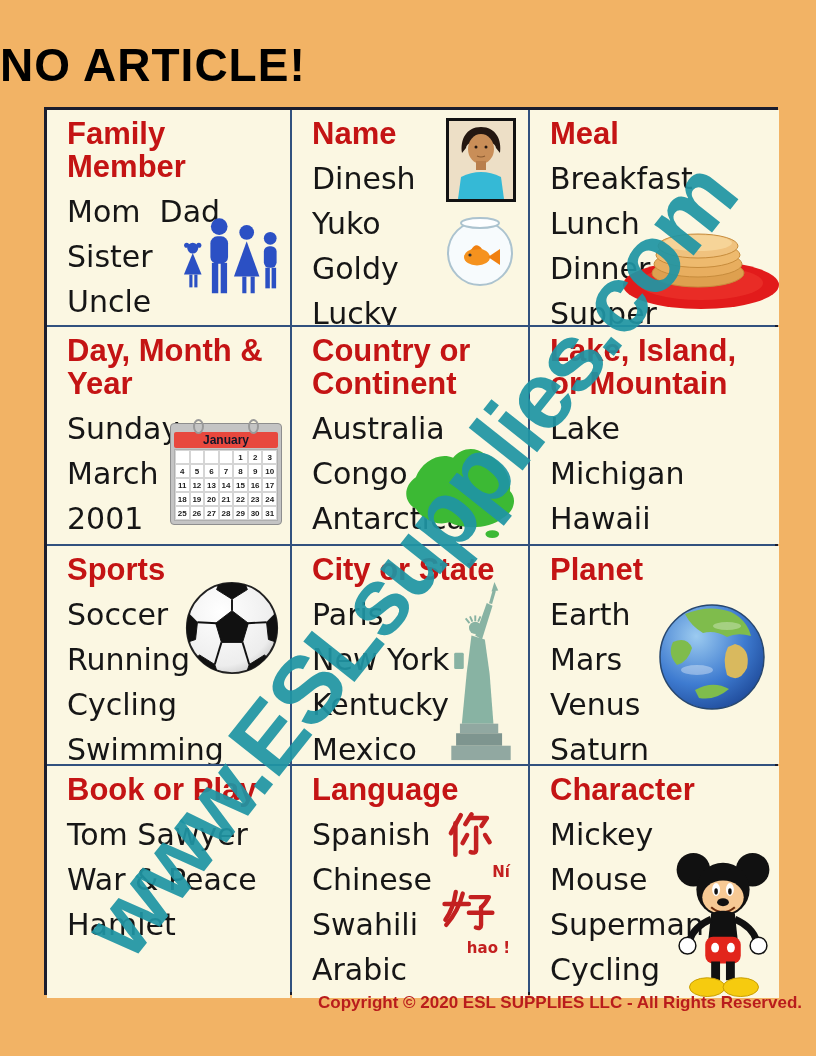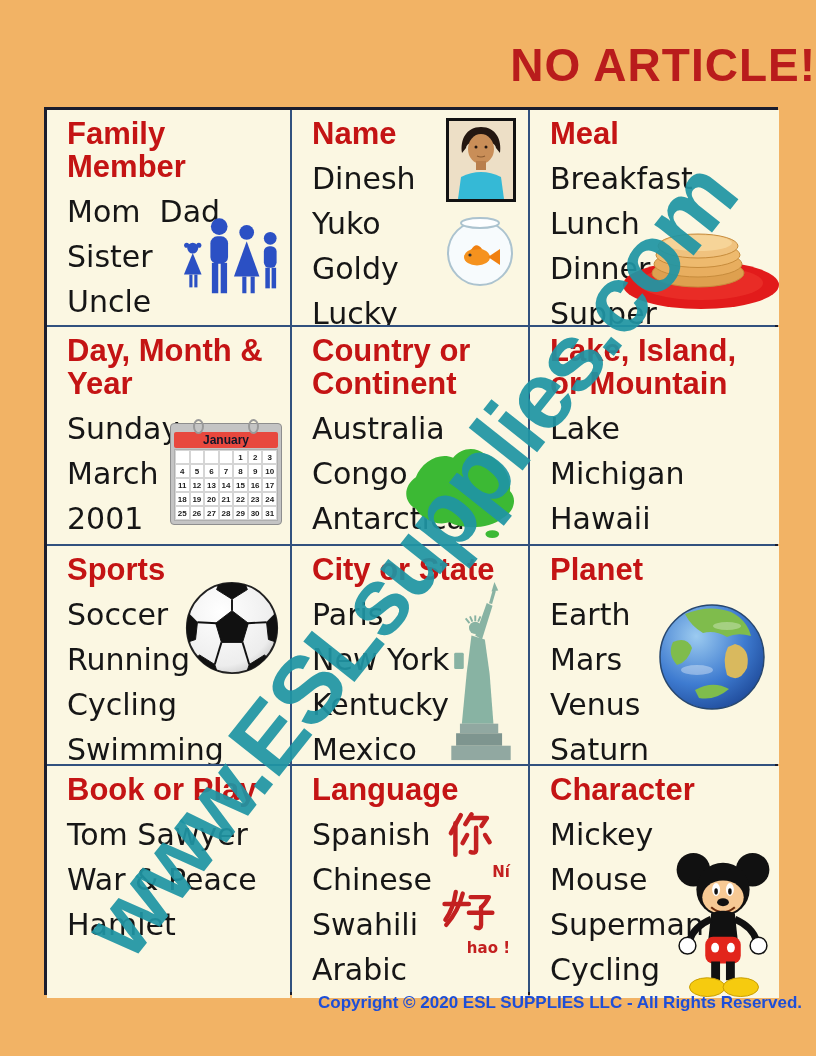--- a/index.html
+++ b/index.html
@@ -1,19 +1,19 @@
 <!DOCTYPE html>
 <html><head>
 <meta charset="utf-8">
 <style>
   html,body{margin:0;padding:0;}
   .page{position:relative;width:816px;height:1056px;background:#F2B365;overflow:hidden;
         font-family:"Liberation Sans",sans-serif;}
-  .title{position:absolute;top:38px;left:0;width:100%;text-align:right;
-         font-size:46px;font-weight:bold;color:#b91c1c;letter-spacing:1px;}
+  .title{position:absolute;top:38px;left:0;width:100%;text-align:left;
+         font-size:46px;font-weight:bold;color:#000000;letter-spacing:1px;}
   .grid{position:absolute;left:44px;top:107px;width:728px;height:882px;
         display:grid;grid-template-columns:243px 236px 249px;
         grid-template-rows:215px 217px 218px 232px;
         gap:2px;background:#31517E;border:3px solid #1A1D2E;box-sizing:content-box;}
   .cell{position:relative;background:#FBF7E2;padding:6px 20px;overflow:hidden;}
   .cell h2{font-family:"Liberation Sans",sans-serif;font-size:31px;font-weight:bold;
            color:#C41414;margin:2px 0 5px;line-height:1.06;}
   .items{font-family:"DejaVu Sans",sans-serif;font-size:30px;color:#161616;line-height:1.5;}
   .item{display:block;white-space:pre-wrap;}
   .icon{position:absolute;}
@@ -40,21 +40,21 @@
   .cal-grid div{font-size:8px;font-weight:bold;color:#222;text-align:center;
                 border:0.5px solid #D5D5D5;padding:1.5px 0;min-height:8px;}
   
   .chinese{position:absolute;right:18px;top:42px;width:84px;text-align:right;color:#C32020;}
   .chinese svg{display:block;margin:0 auto;}
   .pinyin{display:block;font-family:"DejaVu Sans",sans-serif;font-size:15px;
           font-weight:bold;margin:1px 0 3px;}
   .watermark{position:absolute;left:410px;top:560px;transform:translate(-50%,-50%) rotate(-51.5deg);
              white-space:nowrap;font-family:"Liberation Sans",sans-serif;font-weight:bold;
              font-size:95px;letter-spacing:-3px;color:rgba(31,149,164,0.93);pointer-events:none;}
-  .footer{position:absolute;right:14px;top:993px;font-size:17px;font-weight:bold;color:#1d4ed8;}
+  .footer{position:absolute;right:14px;top:993px;font-size:17px;font-weight:bold;color:#b91c1c;}
 </style>
 </head>
 <body>
 
 <div class="page">
 
   <div class="title">NO ARTICLE!</div>
 
   <div class="grid">
 

